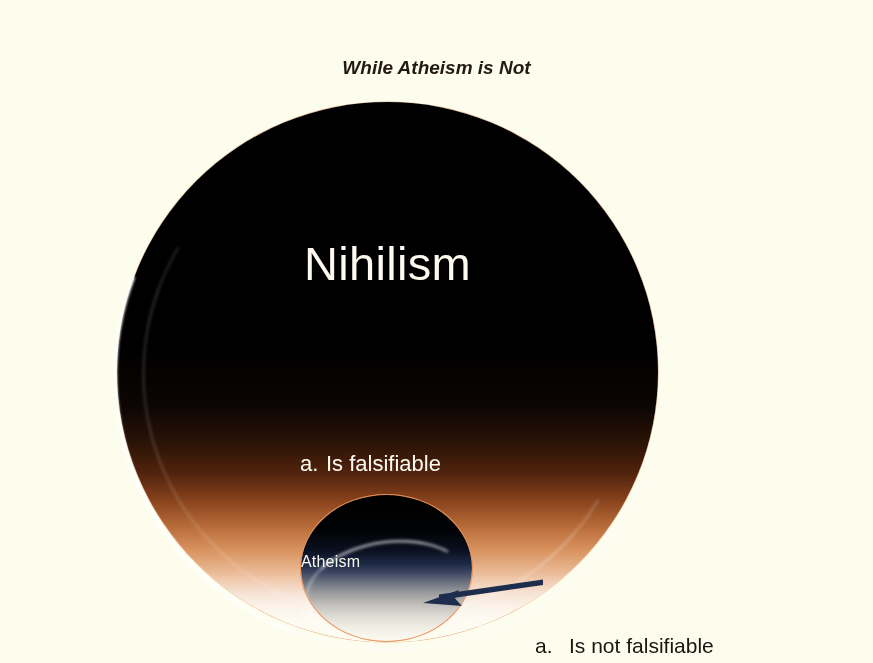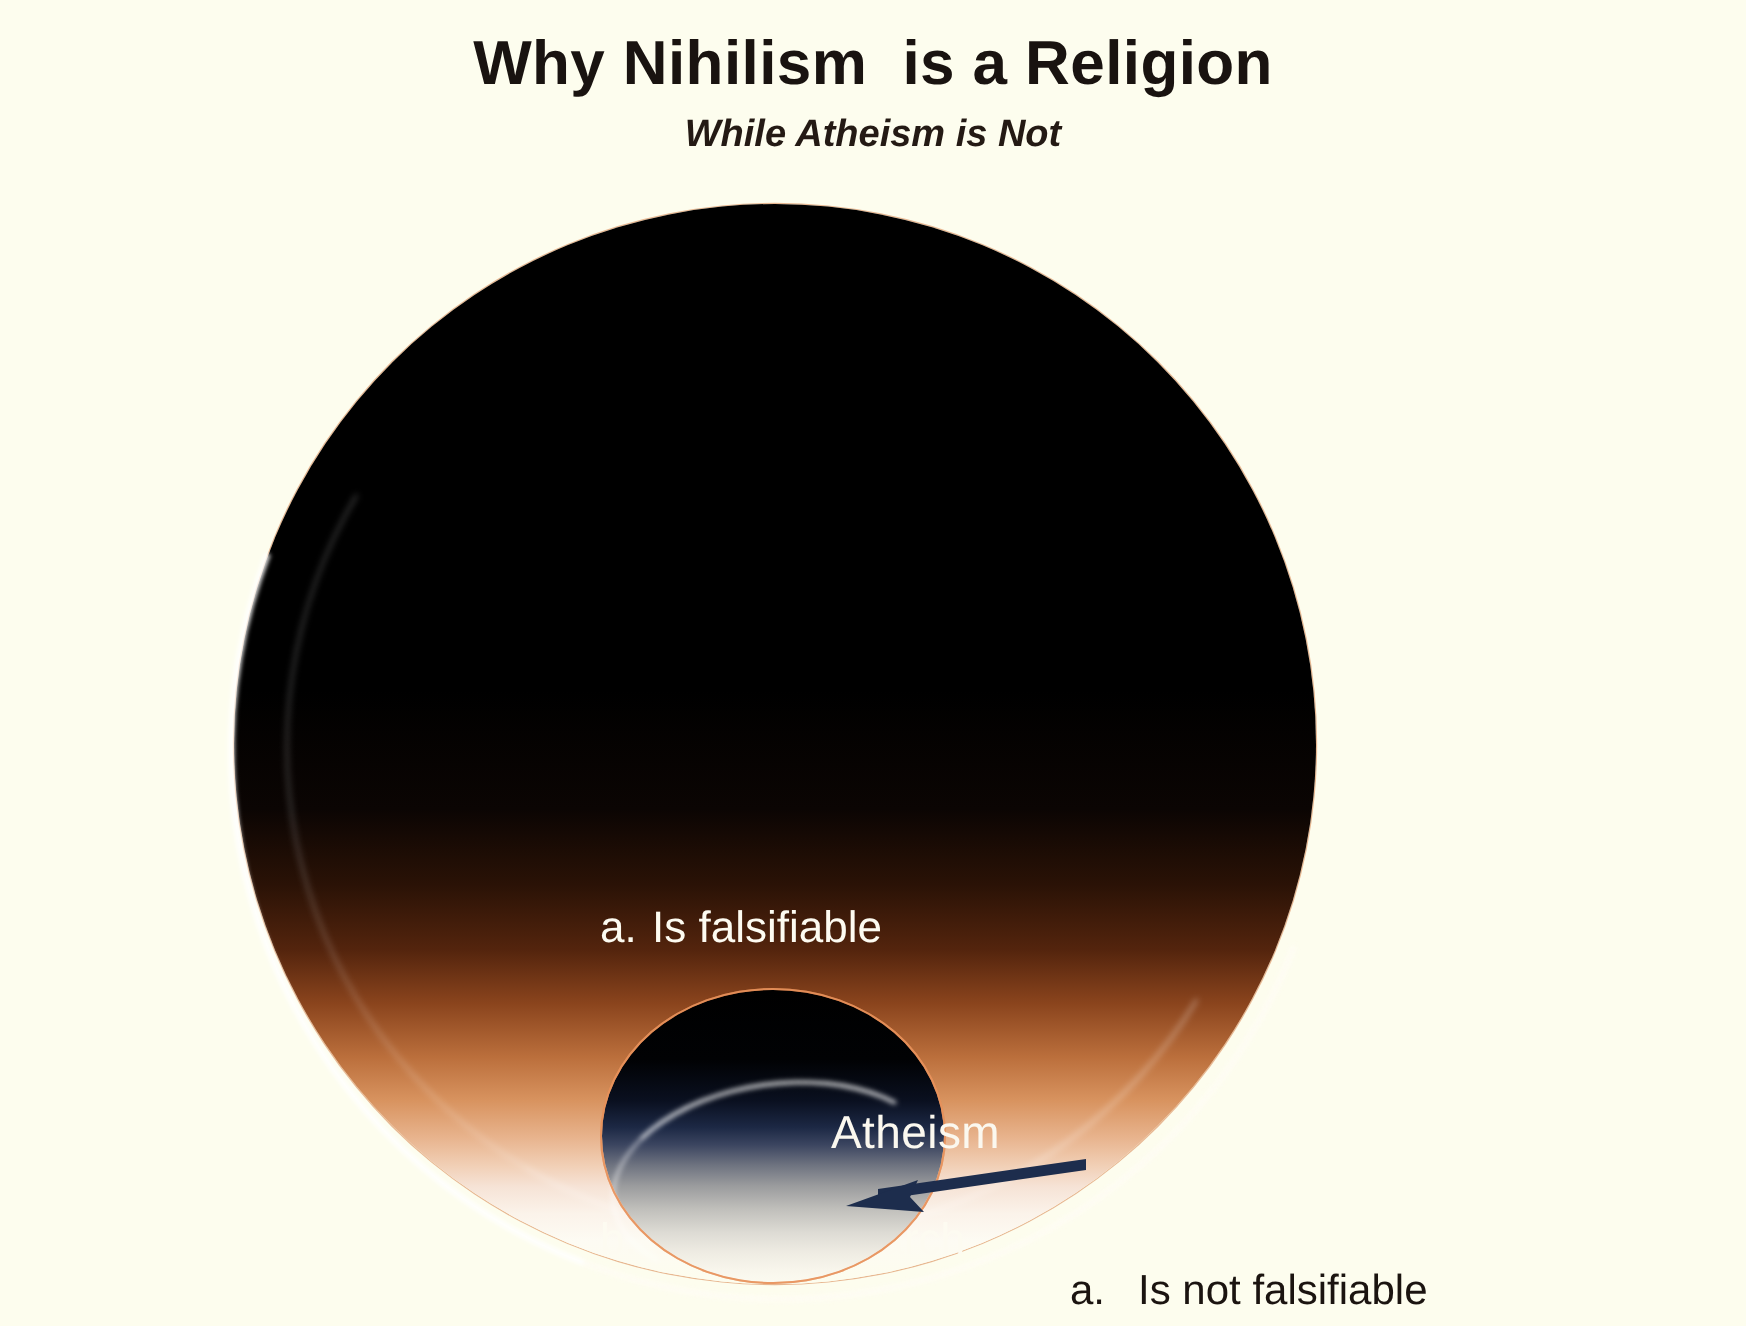--- a/index.html
+++ b/index.html
@@ -194,22 +194,22 @@
     inset: -1px;
     border-radius: 50%;
     border: 1.2px solid rgba(231,146,92,0.85);
     pointer-events: none;
   }
   .atheism-label {
     position: absolute;
     left: 301px;
     top: 553px;
     width: 199px;
-    text-align: right;
-    font-size: 23px;
+    text-align: left;
+    font-size: 16px;
     color: #fbf8ef;
     letter-spacing: 0.2px;
   }
 
   
   .arrow-svg {
     position: absolute;
     left: 415px;
     top: 565px;
     width: 130px;
@@ -229,30 +229,30 @@
     white-space: pre;
   }
   .atheism-list .bl { display: block; }
   .atheism-list .mk { display: inline-block; width: 34px; }
 </style>
 </head>
 <body>
 
 <div id="slide">
 
-  <div class="title">Why Nihilism  is a Religion</div>
   <div class="subtitle">While Atheism is Not</div>
 
   <div class="big-sphere-wrap">
     <div class="big-sphere"></div>
     <div class="big-rim"></div>
     <div class="big-sheen"></div>
     <div class="big-sheen-inner"></div>
   </div>
 
+  <div class="nihilism-label">Nihilism</div>
 
   <div class="nihilism-list">
     <span class="bl"><span class="mk">a.</span><span>Is falsifiable</span></span>
     <span class="bl"><span class="mk">b.</span><span>Blocks research</span></span>
     <span class="bl"><span class="mk">c.</span><span>Is mandatory</span></span>
   </div>
 
   <div class="small-sphere-wrap">
     <div class="small-sphere"></div>
     <div class="small-sheen"></div>

